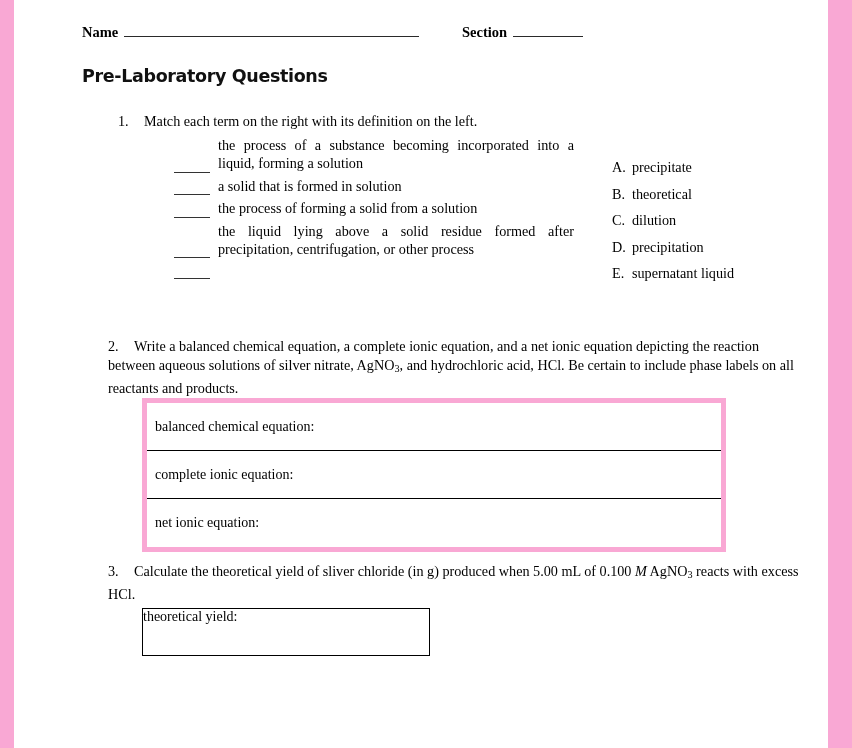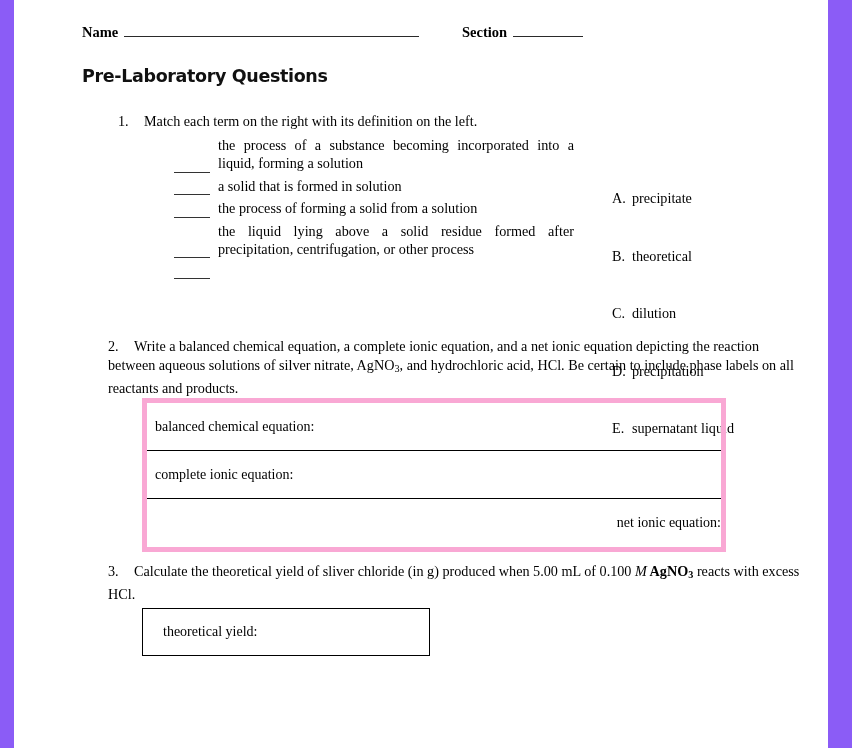--- a/index.html
+++ b/index.html
@@ -10,21 +10,21 @@
     width: 852px;
     height: 748px;
     background: #4e5254;
     font-family: "Liberation Serif", serif;
     overflow: hidden;
   }
   .viewer {
     position: relative;
     width: 852px;
     height: 748px;
-    background: #8b5cf6;
+    background: #f9a8d4;
   }
   .page {
     position: absolute;
     left: 14px;
     top: 0;
     width: 814px;
     height: 748px;
     background: #ffffff;
     overflow: hidden;
   }
@@ -160,61 +160,61 @@
     align-items: baseline;
     margin-bottom: 8.5px;
     font-size: 14.2px;
     color: #000;
     line-height: 18px;
   }
   .option-letter {
     flex: 0 0 auto;
     width: 20px;
   }
-  .option-text { flex: 1 1 auto; margin-top: 31px; }
+  .option-text { flex: 1 1 auto; }
 
   
   .box-stack {
     position: absolute;
     left: 128px;
     top: 398px;
     width: 584px;
     border: 5px solid #f9a8d4;
     box-sizing: border-box;
   }
   .box-row {
     height: 48px;
     border-bottom: 1px solid #000000;
     box-sizing: border-box;
     display: flex;
     align-items: center;
     padding-left: 8px;
     font-size: 14px;
     color: #000;
   }
-  .box-row:last-child { border-bottom: none; justify-content: flex-end; }
+  .box-row:last-child { border-bottom: none; }
 
   .single-box {
     position: absolute;
     left: 128px;
     top: 608px;
     width: 288px;
     height: 48px;
     border: 1px solid #000000;
     box-sizing: border-box;
     display: flex;
-    align-items: center;
-    padding-left: 20px;
+    align-items: flex-start;
+    padding-left: 0;
     font-size: 14px;
     color: #000;
   }
 
   sub { font-size: 0.72em; vertical-align: -0.24em; }
   .ital { font-style: italic; }
-  .nowrap { white-space: nowrap; font-weight: bold; }
+  .nowrap { white-space: nowrap; }
 </style>
 </head>
 <body>
 
 <div class="viewer">
   <div class="page">
     <div class="page-inner">
 
       <div class="header-row">
         <div class="name-group">

